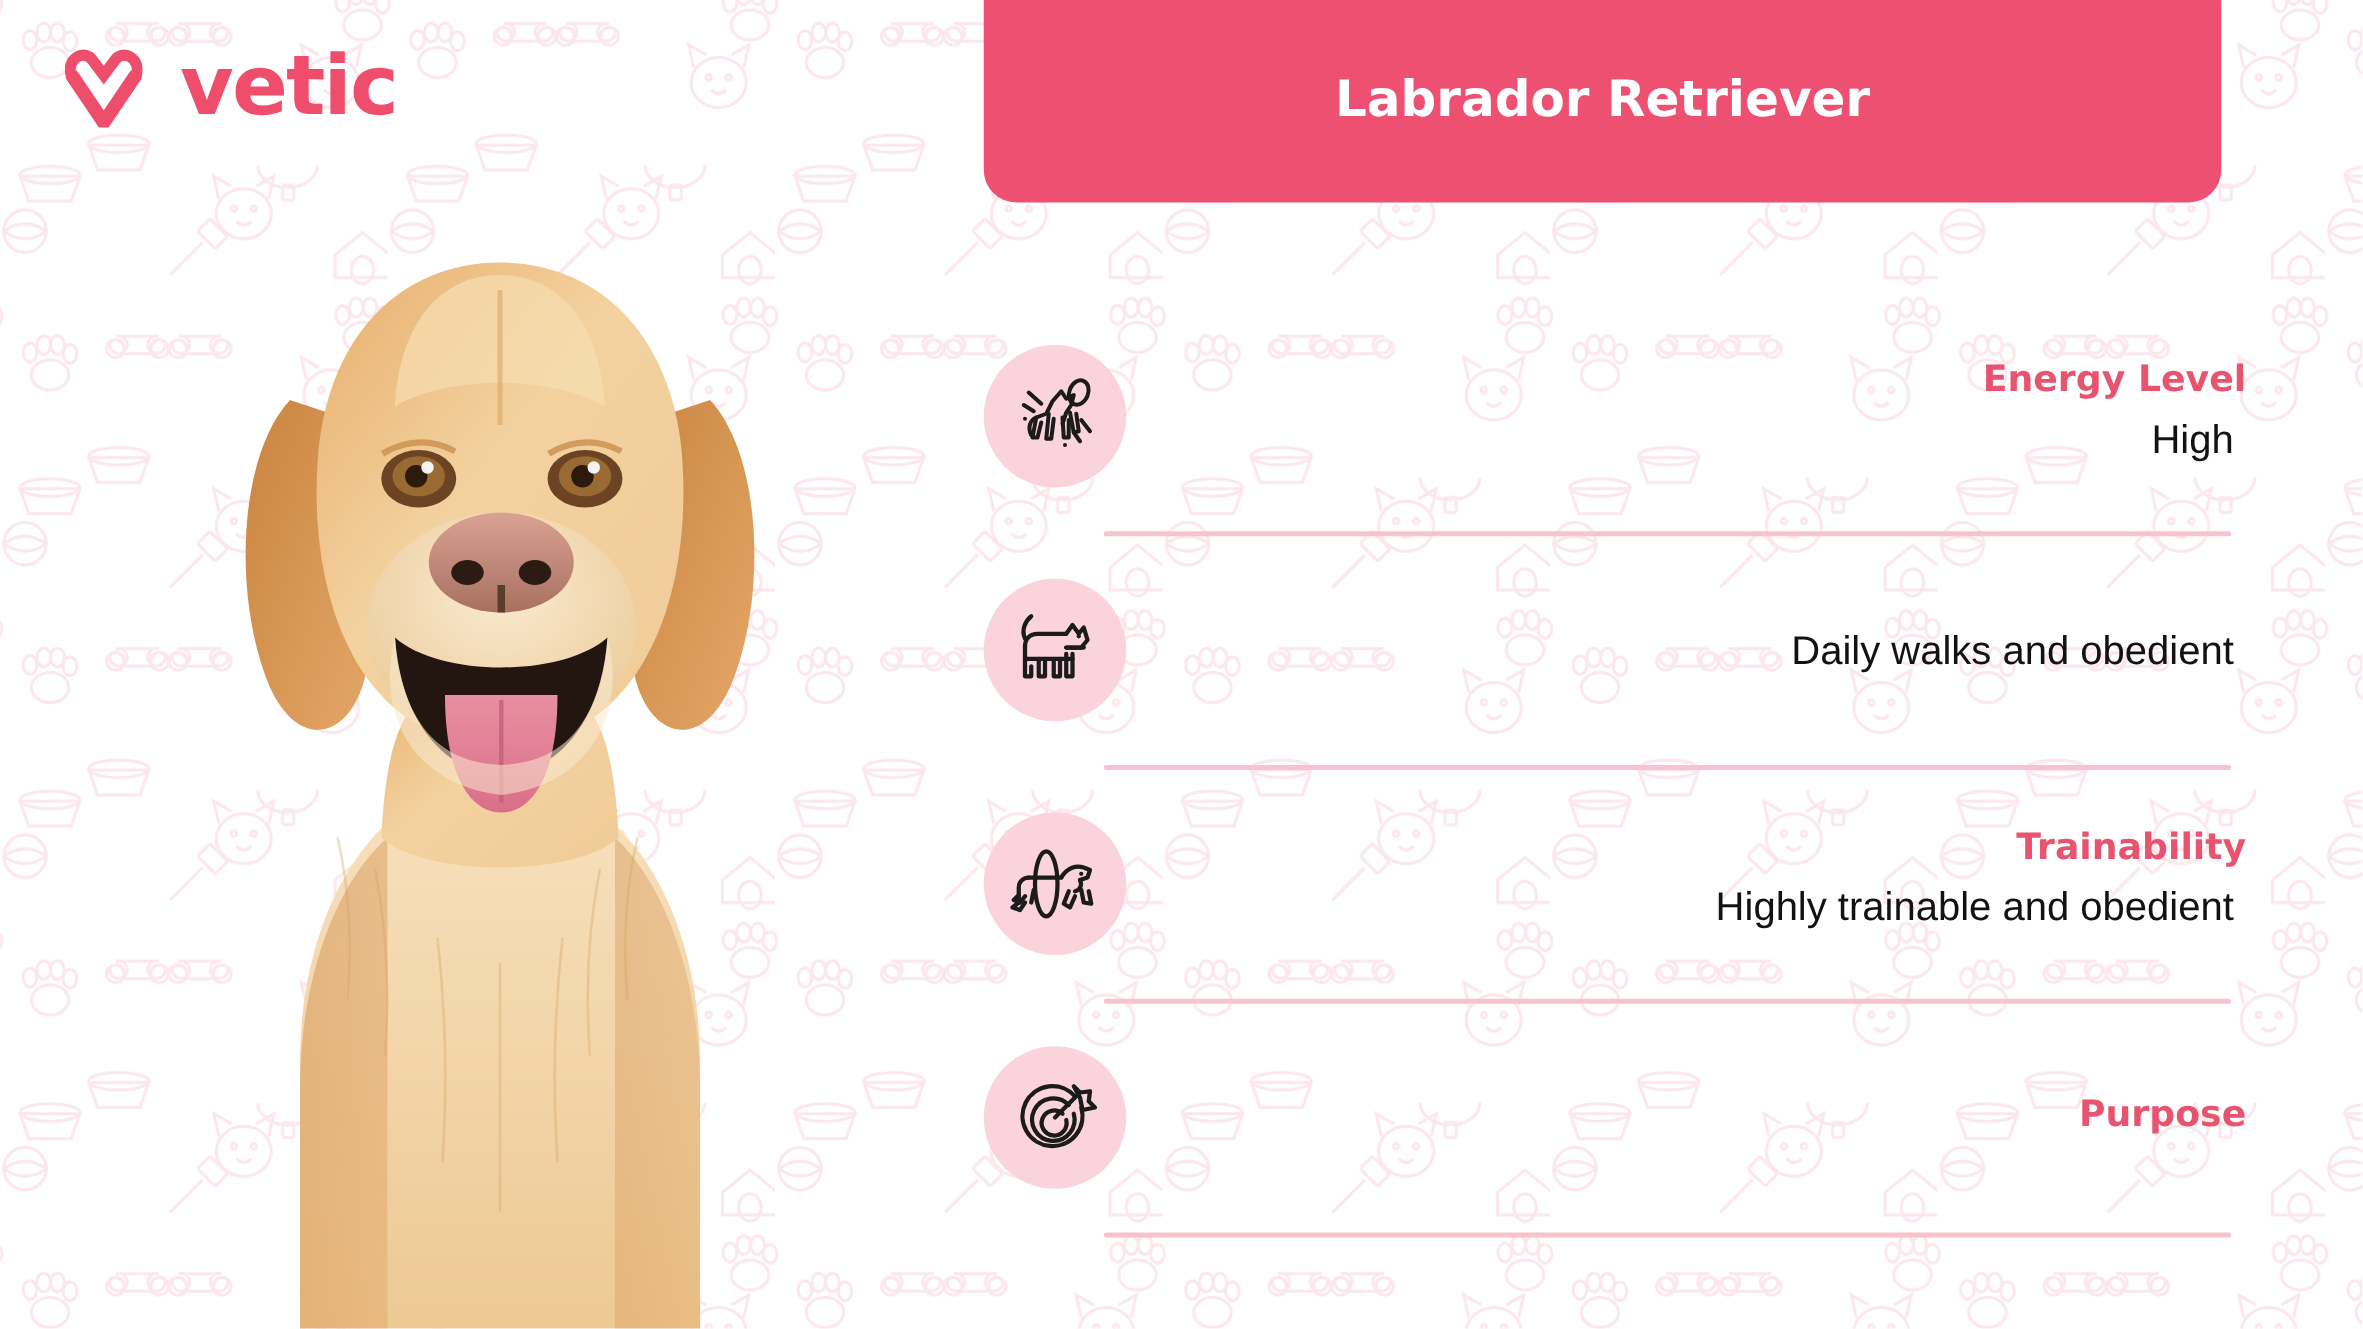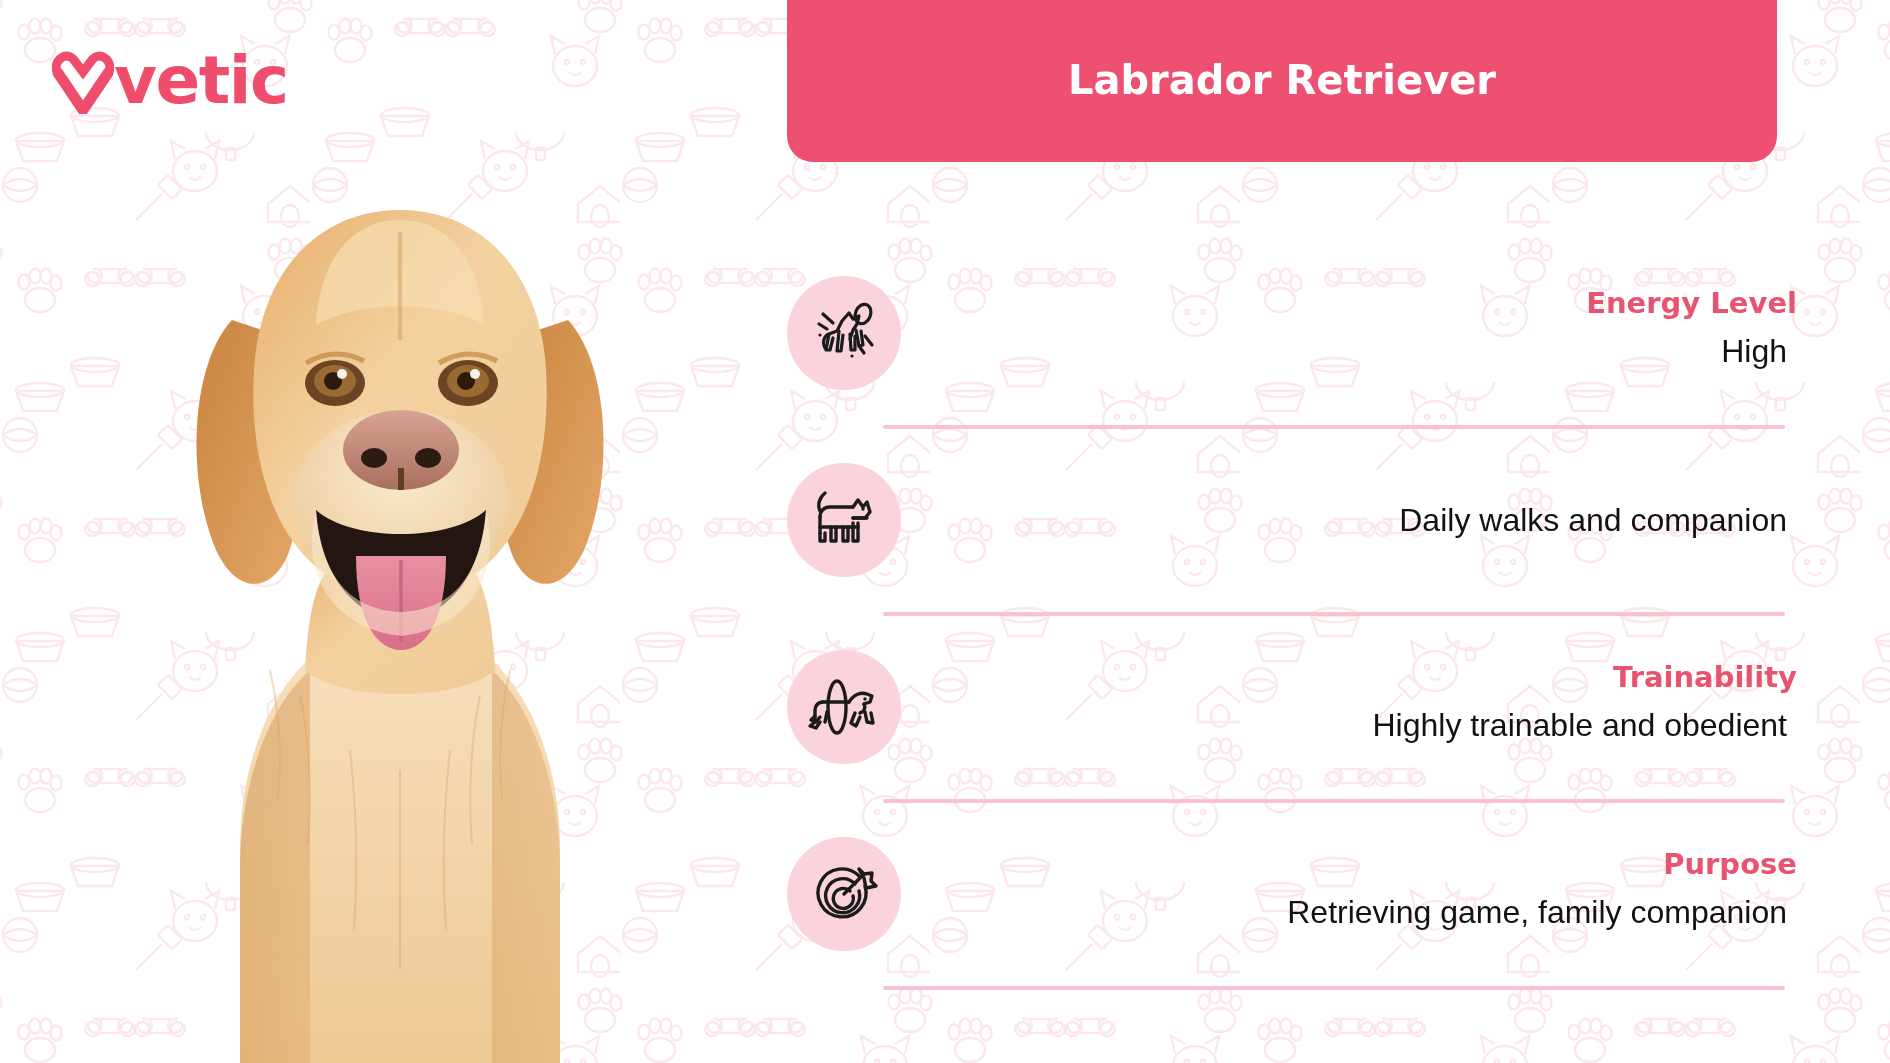--- a/index.html
+++ b/index.html
@@ -14,22 +14,22 @@
   #bg-pattern{
     position:absolute;inset:0;
     z-index:0;
     opacity:1;
     pointer-events:none;
   }
   #bg-pattern svg{width:100%;height:100%;display:block;}
 
   
   #logo{
-    position:absolute;left:52px;top:48px;
-    display:flex;align-items:center;gap:0;
+    position:absolute;left:52px;top:36px;
+    display:flex;align-items:center;gap:30px;
     z-index:6;
   }
   #logo .mark{width:62px;height:66px;display:block;}
   #logo .wordmark{
     font-size:66px;font-weight:700;color:#EE4E6B;
     letter-spacing:-1.5px;line-height:1;
     font-family:"DejaVu Sans","Liberation Sans",sans-serif;
   }
 
   
@@ -303,21 +303,21 @@
           <path d="M36 44 l0 14 l5 0 l0 -14"></path>
           <path d="M46 40 l0 18 l5 0 l0 -18"></path>
           <path d="M13 44 l38 0"></path>
           <path d="M46 24 l5 -7 l5 7 l4 -5 l3 10 l-5 6 l-12 0"></path>
           <path d="M46 35 l14 0"></path>
           <path d="M13 28 c-3 -7 0 -14 5 -18"></path>
           <circle cx="56" cy="26" r="1.7" fill="#1B1B1B" stroke="none"></circle>
         </svg>
       </div>
       <div class="feature-text">
-        <div class="feature-value">Daily walks and companion</div>
+        <div class="feature-value">Daily walks and obedient</div>
       </div>
     </div>
     <div class="feature-divider"></div>
   </div>
 
   <div class="feature-row">
     <div class="feature-inner">
       <div class="feature-icon">
         <svg viewBox="0 0 74 74" xmlns="http://www.w3.org/2000/svg" fill="none" stroke="#1B1B1B" stroke-width="3.4" stroke-linecap="round" stroke-linejoin="round">
           <ellipse cx="30" cy="37" rx="9" ry="26"></ellipse>
@@ -346,19 +346,18 @@
         <svg viewBox="0 0 74 74" xmlns="http://www.w3.org/2000/svg" fill="none" stroke="#1B1B1B" stroke-width="3.4" stroke-linecap="round" stroke-linejoin="round">
           <path d="M53 20 a24 24 0 1 0 5 9"></path>
           <path d="M48 27 a17 17 0 1 0 4 7"></path>
           <path d="M43 34 a10 10 0 1 0 3 5"></path>
           <path d="M37 37 l20 -20"></path>
           <path d="M52 12 l5 5 l8 -1 l-1 8 l5 5 l-10 2 l-2 -10 z"></path>
         </svg>
       </div>
       <div class="feature-text">
         <div class="feature-label">Purpose</div>
-        <div class="feature-value">Retrieving game, family companion</div>
       </div>
     </div>
     <div class="feature-divider"></div>
   </div>
 
 </div>
 
 </body></html>

